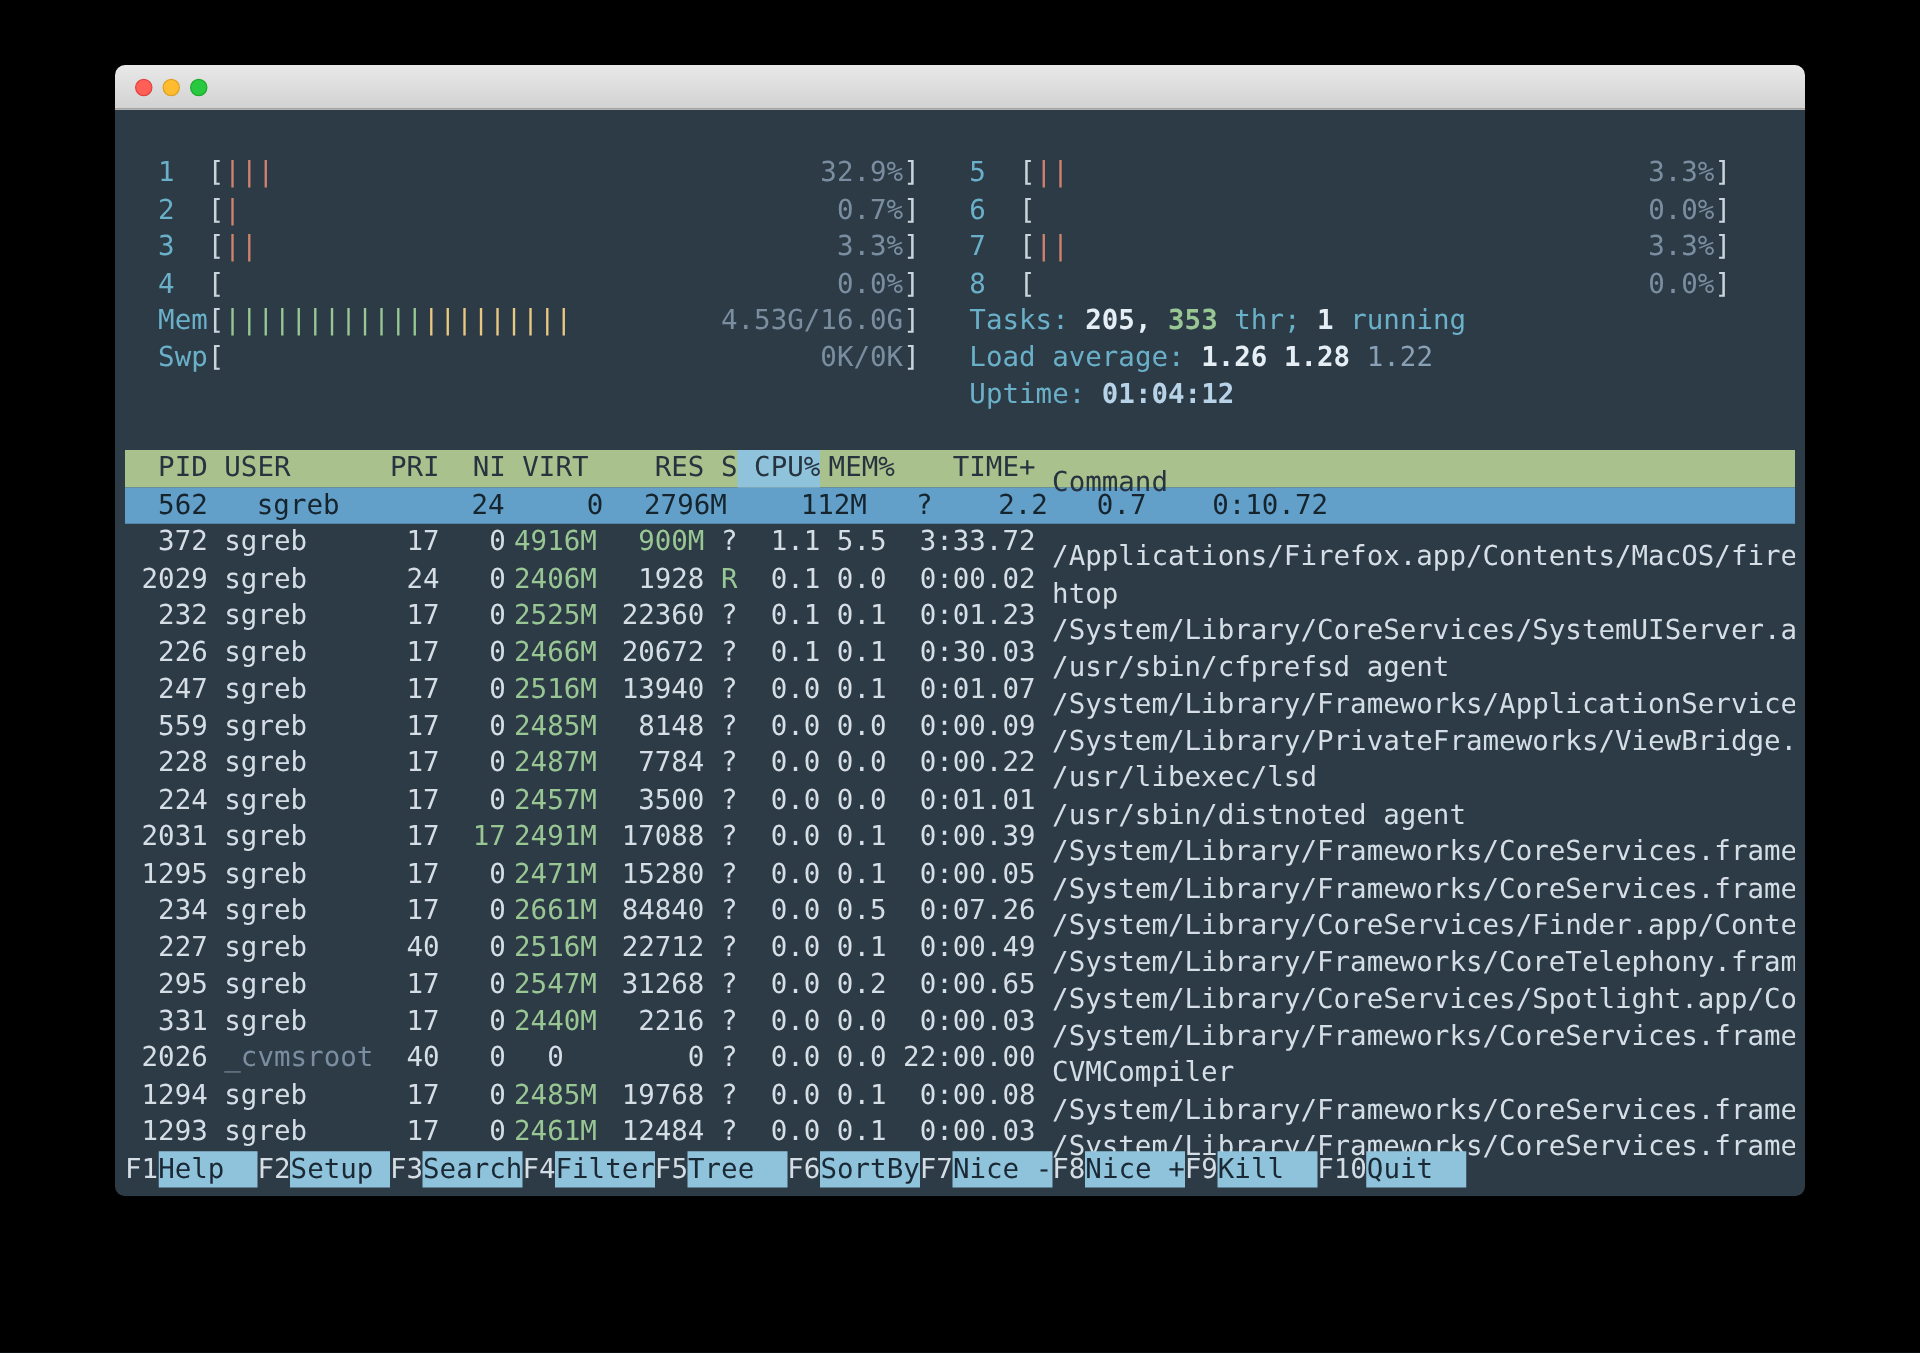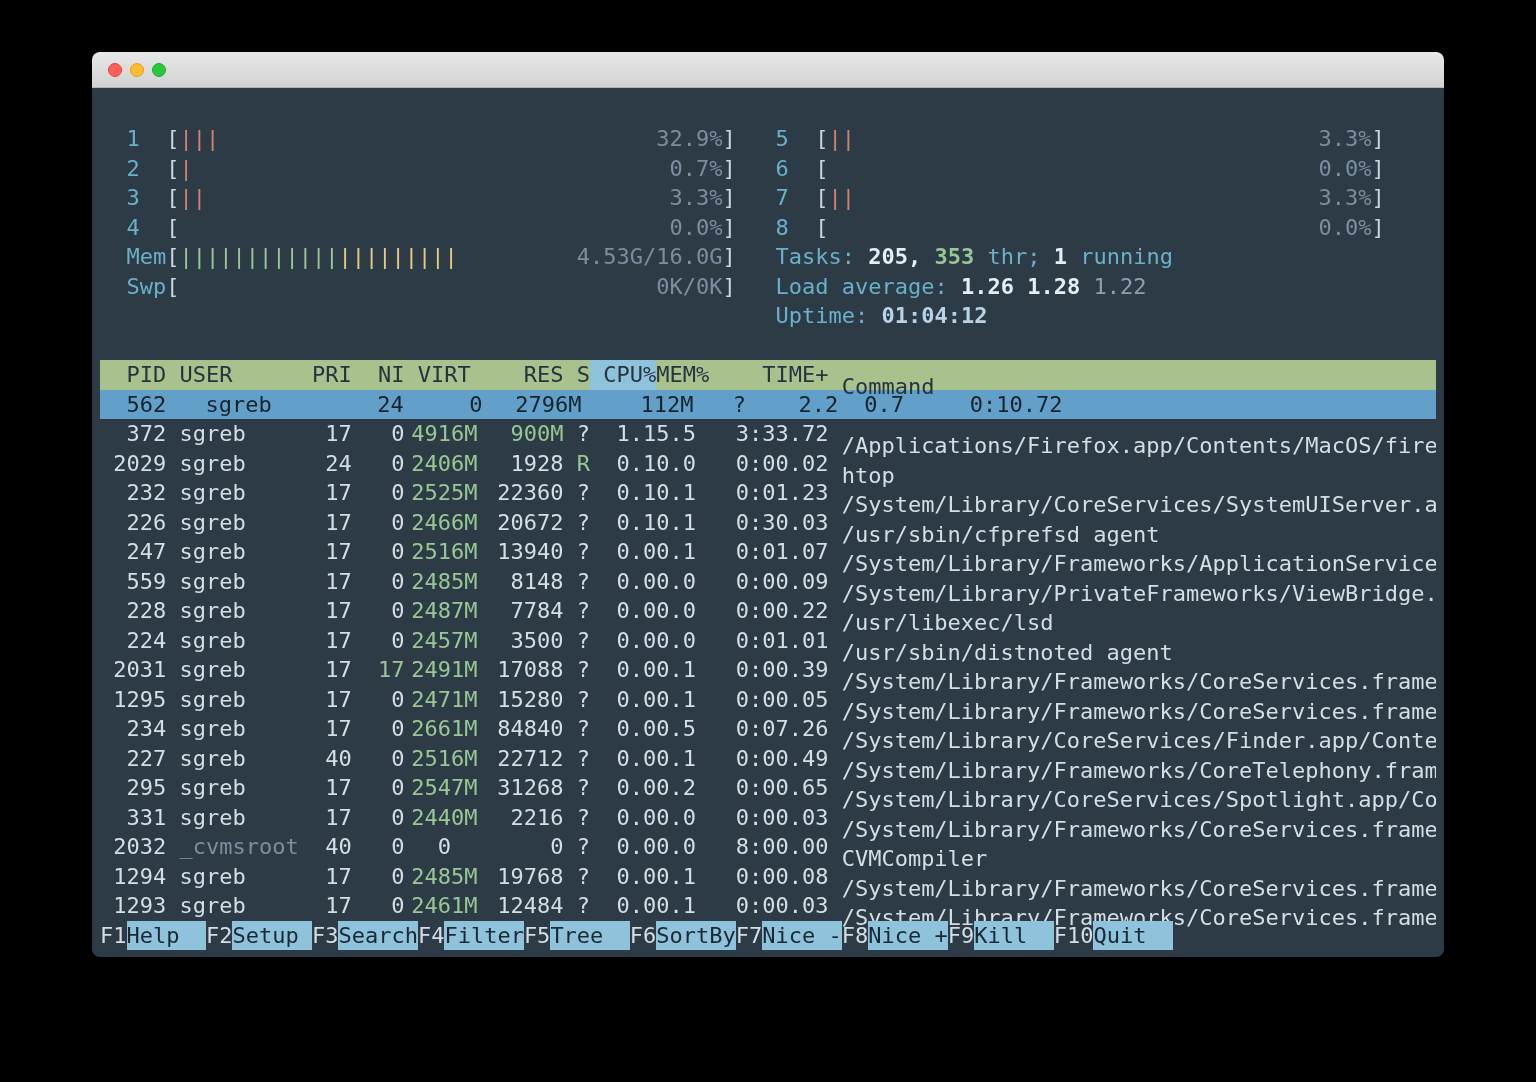--- a/index.html
+++ b/index.html
@@ -54,21 +54,21 @@
   .prow.selected .cell { color:#16242e !important; font-weight:normal; }
   .cell { display:block; white-space:pre; overflow:hidden; flex:none; }
   .c-pid  { width:5ch;  text-align:right; }
   .c-user { width:11ch; padding-left:1ch; text-align:left; }
   .c-pri  { width:3ch;  text-align:right; }
   .c-ni   { width:4ch;  text-align:right; }
   .c-virt { width:6ch;  text-align:center; }
   .c-res  { width:6ch;  text-align:right; }
   .c-s    { width:2ch;  text-align:right; }
   .c-cpu  { width:5ch;  text-align:right; }
-  .c-mem  { width:5ch;  text-align:left; }
+  .c-mem  { width:5ch;  text-align:center; }
   .c-time { width:8ch;  text-align:right; }
   .c-cmd  { flex:1 1 auto; padding-left:1ch; text-align:left;margin-top:24px; }
 
   
   .fnbar { display:flex; height:29.5px; align-items:center; }
   .fnkey { white-space:pre; flex:none; }
   .fnlabel { width:6ch; flex:none; white-space:pre; overflow:hidden;
              background:var(--fn-label-bg,#8fc3dc); color:#1b2935;
              height:29.5px; display:flex; align-items:center; }
 </style>
@@ -307,30 +307,30 @@
             <span class="cell c-ni">0</span>
             <span class="cell c-virt green">2440M</span>
             <span class="cell c-res">2216</span>
             <span class="cell c-s">?</span>
             <span class="cell c-cpu">0.0</span>
             <span class="cell c-mem">0.0</span>
             <span class="cell c-time">0:00.03</span>
             <span class="cell c-cmd">/System/Library/Frameworks/CoreServices.frame</span>
           </div>
           <div class="prow">
-            <span class="cell c-pid">2032</span>
+            <span class="cell c-pid">2026</span>
             <span class="cell c-user dim">_cvmsroot</span>
             <span class="cell c-pri">40</span>
             <span class="cell c-ni">0</span>
             <span class="cell c-virt">0</span>
             <span class="cell c-res">0</span>
             <span class="cell c-s">?</span>
             <span class="cell c-cpu">0.0</span>
             <span class="cell c-mem">0.0</span>
-            <span class="cell c-time">8:00.00</span>
+            <span class="cell c-time">22:00.00</span>
             <span class="cell c-cmd">CVMCompiler</span>
           </div>
           <div class="prow">
             <span class="cell c-pid">1294</span>
             <span class="cell c-user">sgreb</span>
             <span class="cell c-pri">17</span>
             <span class="cell c-ni">0</span>
             <span class="cell c-virt green">2485M</span>
             <span class="cell c-res">19768</span>
             <span class="cell c-s">?</span>

